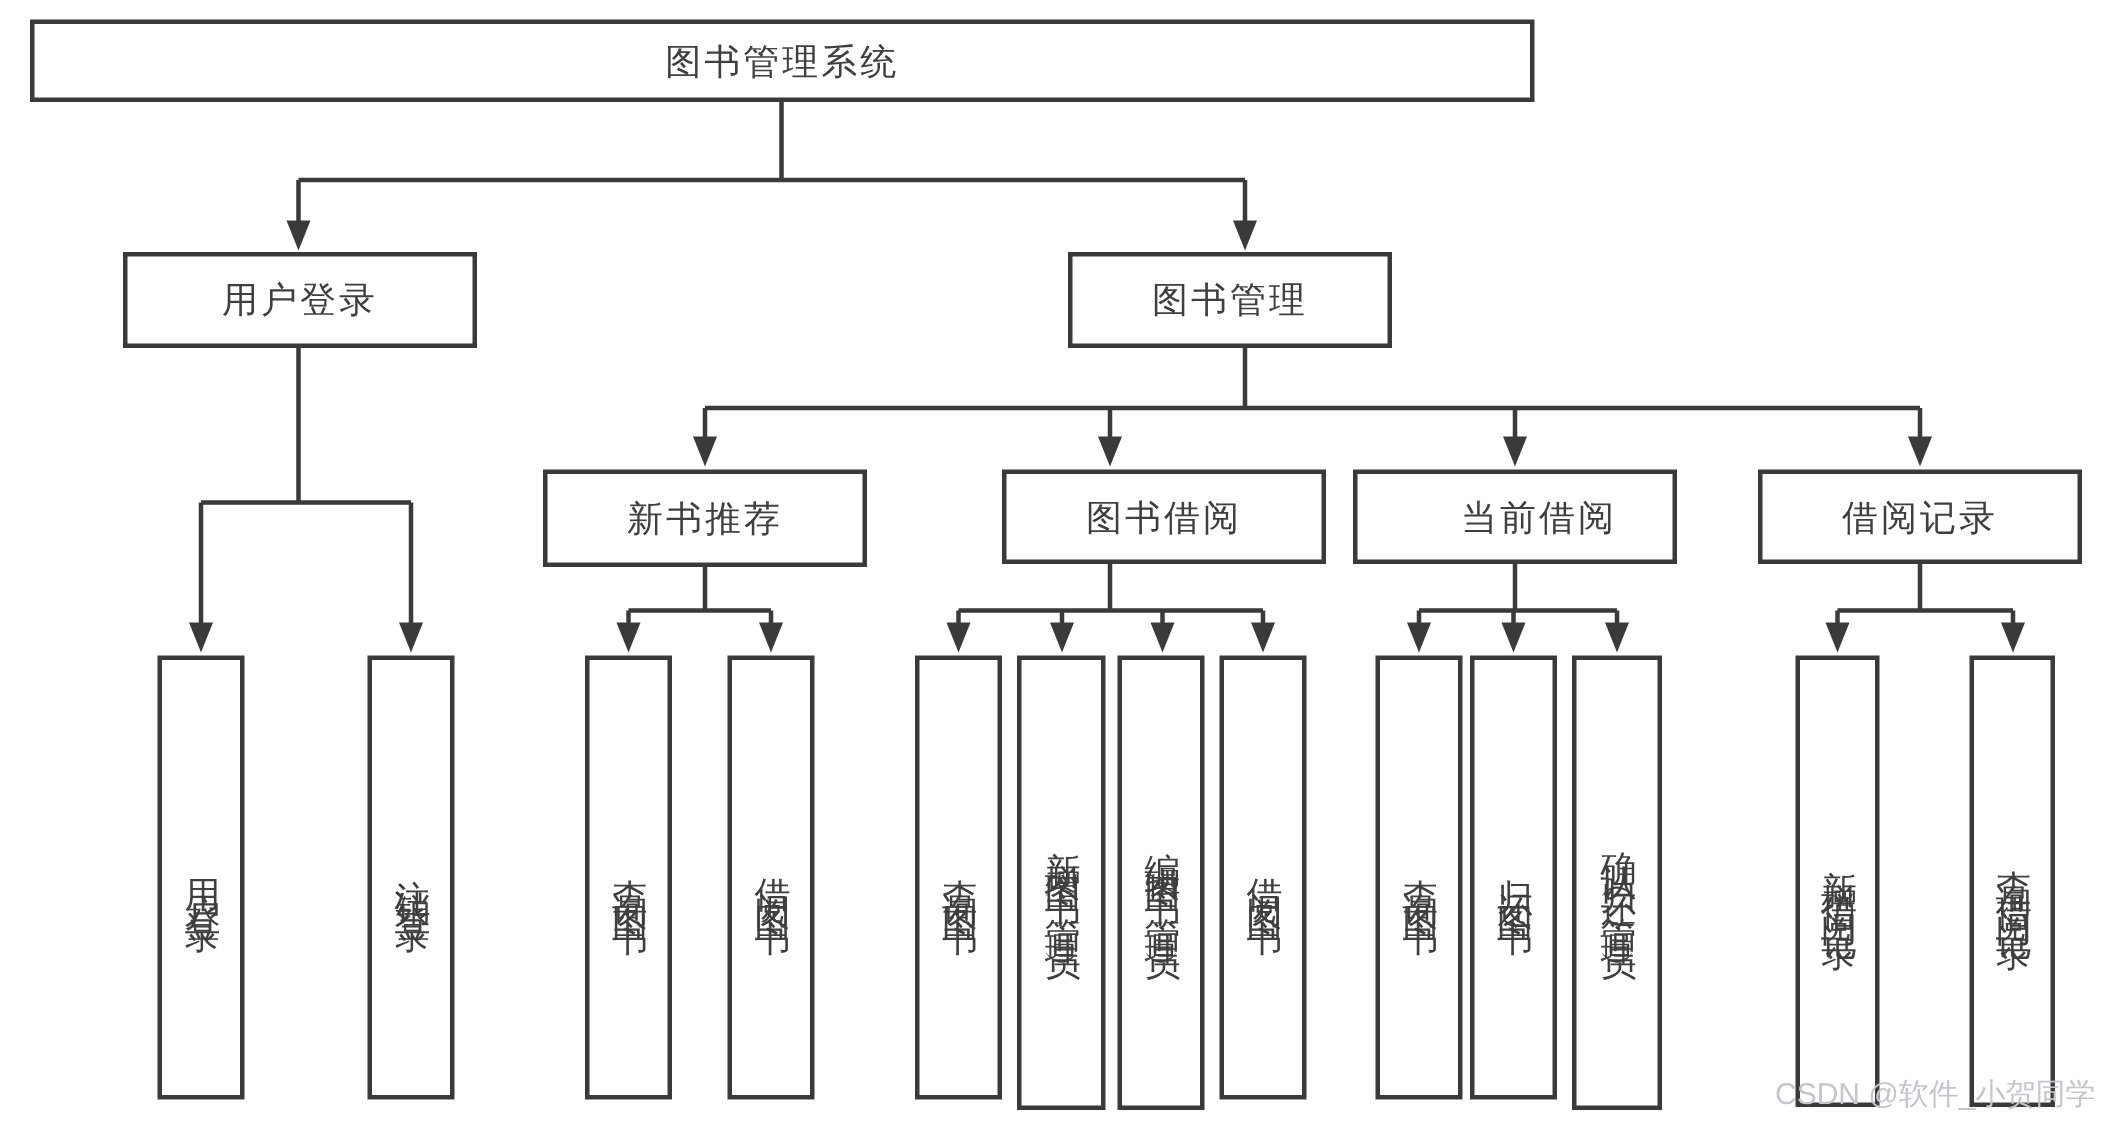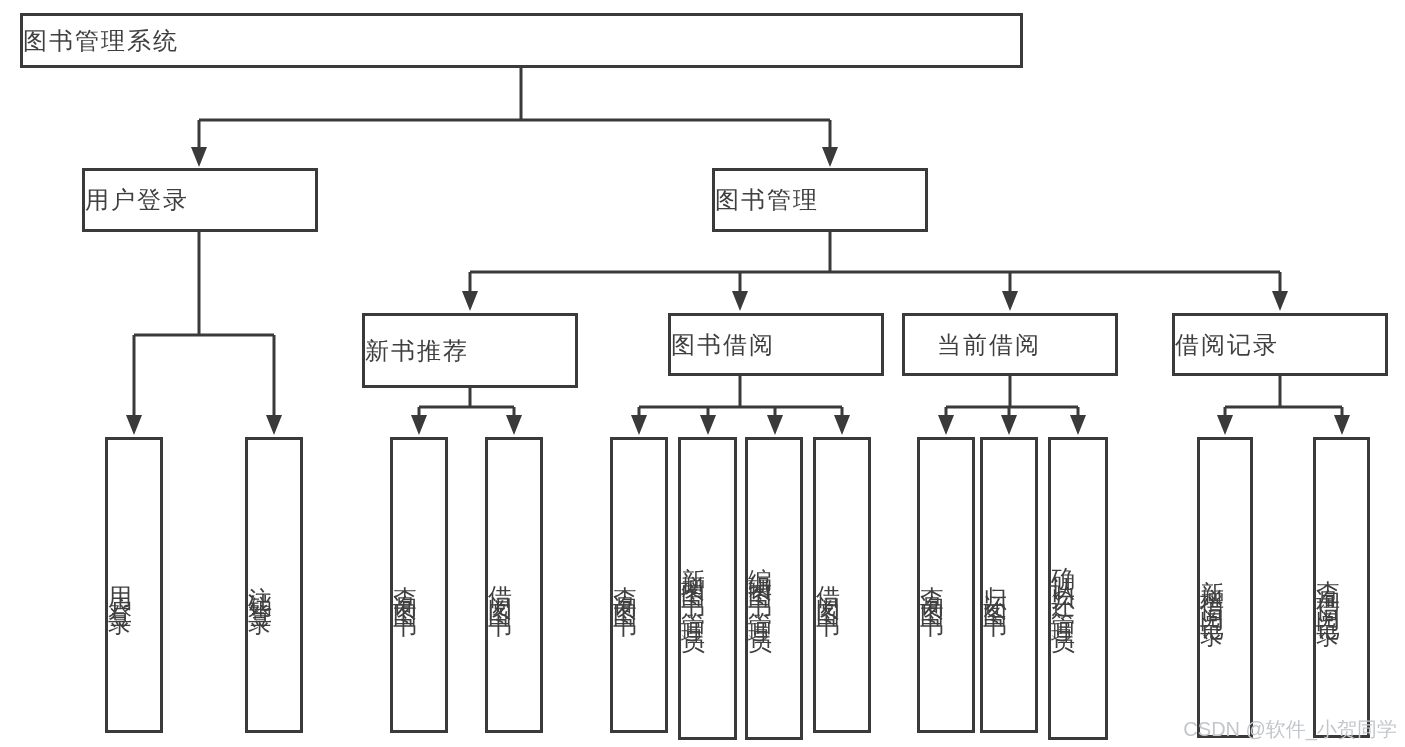--- a/index.html
+++ b/index.html
@@ -25,21 +25,21 @@
     position: absolute;
     left: 0; top: 0;
     width: 1405px; height: 747px;
   }
   .hbox, .vbox {
     position: absolute;
     border: 3px solid var(--line-color);
     background: var(--box-bg);
     display: flex;
     align-items: center;
-    justify-content: flex-start;
+    justify-content: center;
   }
   .hbox span {
     font-size: 24px;
     letter-spacing: 2px;
     white-space: nowrap;
     color: var(--text-color);
   }
   .vbox span {
     writing-mode: vertical-rl;
     font-size: 24px;
@@ -105,21 +105,21 @@
     <span>图书管理系统</span>
   </div>
 
   <div class="hbox" style="left:82px; top:168px; width:236px; height:64px;">
     <span>用户登录</span>
   </div>
   <div class="hbox" style="left:712px; top:168px; width:216px; height:64px;">
     <span>图书管理</span>
   </div>
 
-  <div class="hbox" style="left:362px; top:313px; width:216px; height:75px;">
+  <div class="hbox" style="left:362px; top:313px; width:216px; height:65px;">
     <span>新书推荐</span>
   </div>
   <div class="hbox" style="left:632px; top:313px; width:216px; height:63px;margin-left:36px;">
     <span>图书借阅</span>
   </div>
   <div class="hbox" style="left:902px; top:313px; width:216px; height:63px;padding-left:32px;">
     <span>当前借阅</span>
   </div>
   <div class="hbox" style="left:1172px; top:313px; width:216px; height:63px;">
     <span>借阅记录</span>

